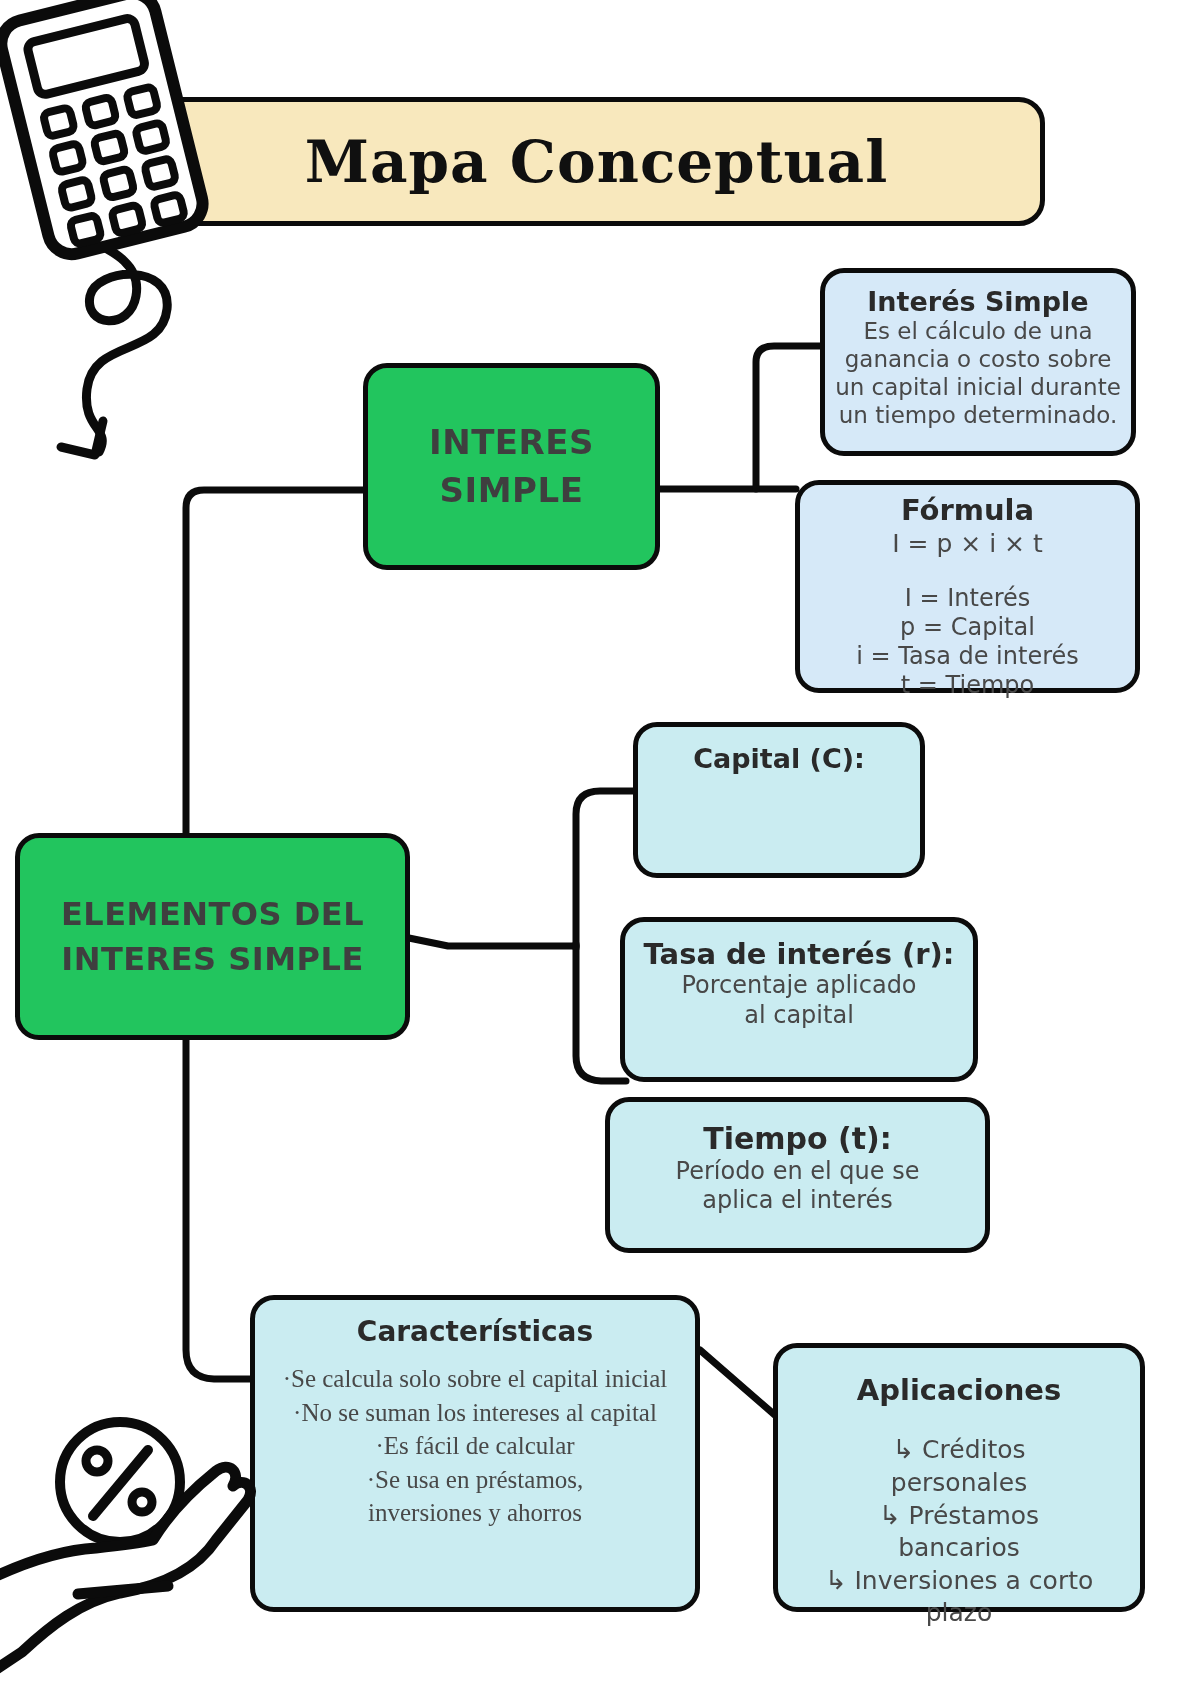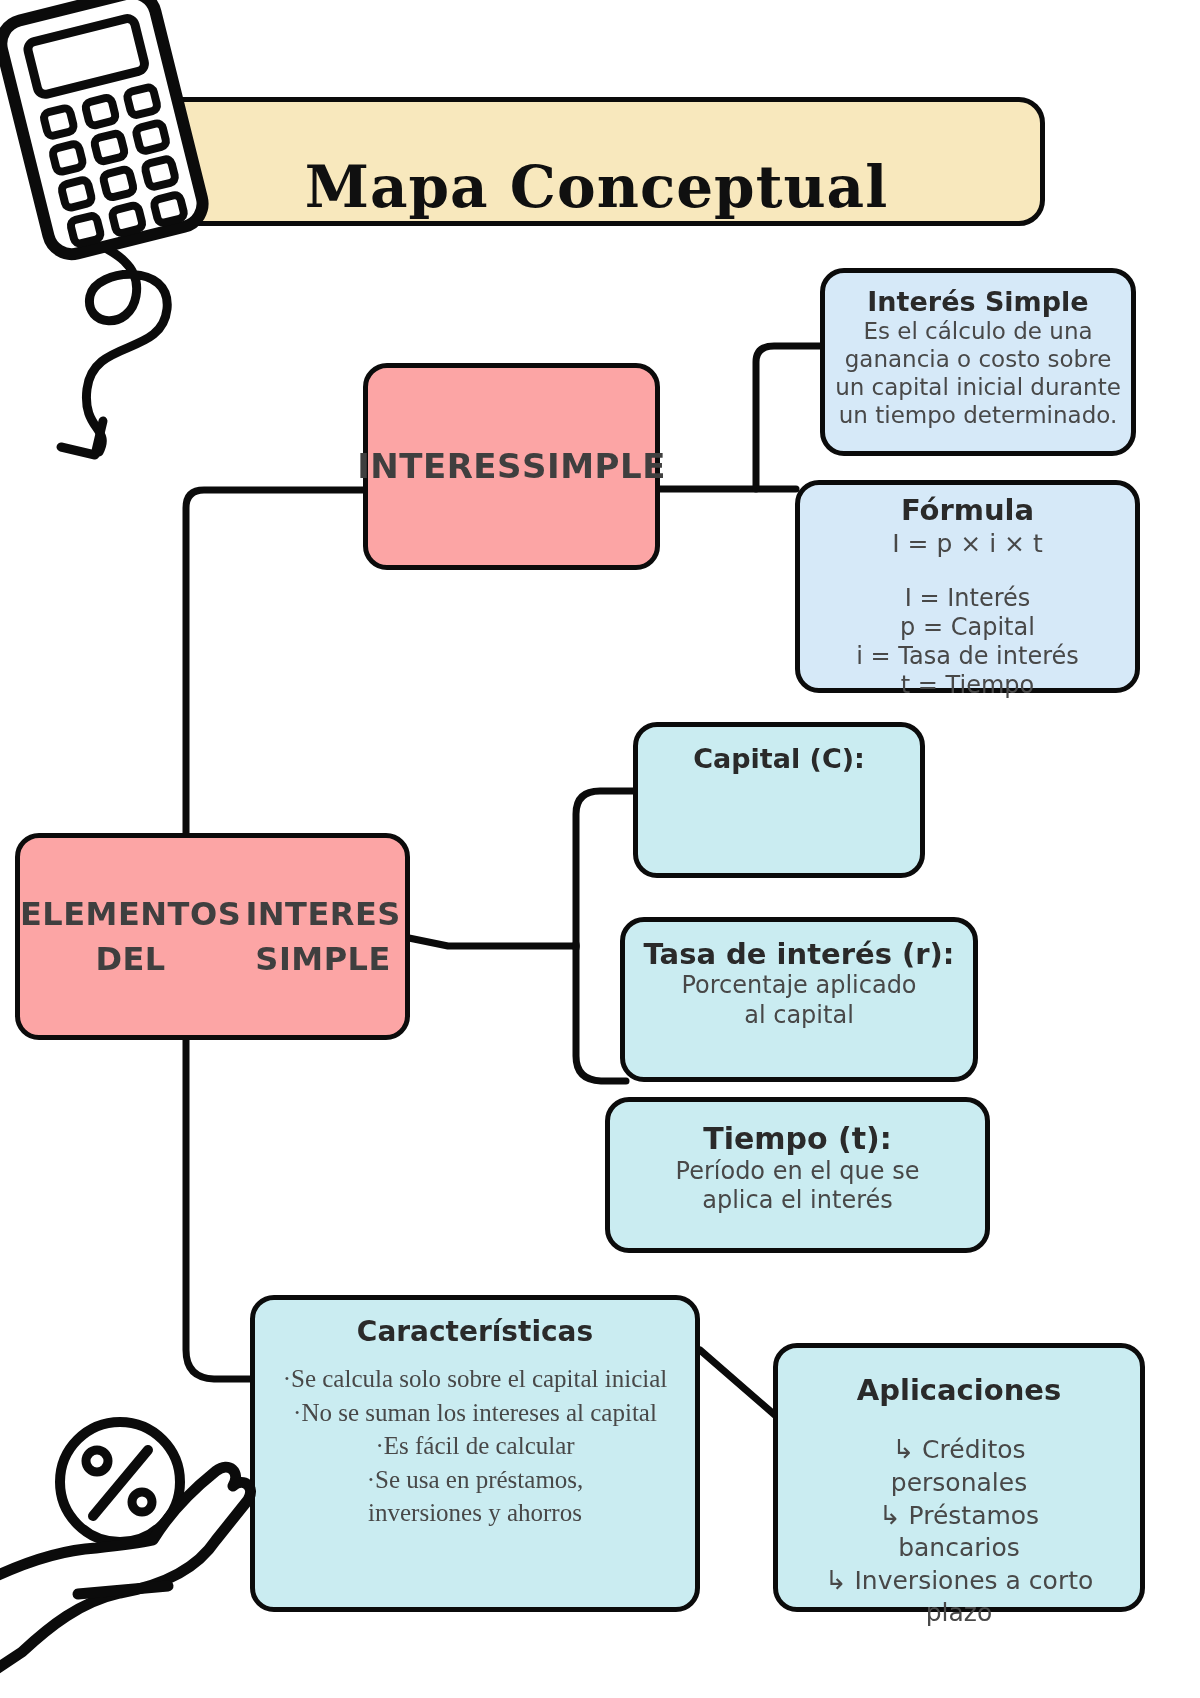--- a/index.html
+++ b/index.html
@@ -14,30 +14,30 @@
   html,body{background:#ffffff;}
   body{
     width:1200px;height:1698px;position:relative;overflow:hidden;
     font-family:"DejaVu Sans",sans-serif;
   }
   .layer{position:absolute;left:0;top:0;width:1200px;height:1698px;pointer-events:none;}
   .node{
     position:absolute;border:5px solid var(--ink);border-radius:24px;
     text-align:center;z-index:2;
   }
-  .white-node{background:#fca5a5;display:flex;align-items:center;justify-content:center;}
+  .white-node{background:#22c55e;display:flex;flex-direction:column;align-items:center;justify-content:center;}
   .blue-node{background:var(--blue);}
   .cyan-node{background:var(--cyan);}
   .node-big-label{font-weight:bold;color:#3f3f3f;font-size:34px;line-height:1.4;letter-spacing:.5px;}
   .node-title{font-weight:bold;color:var(--title);font-size:27px;line-height:1.15;}
   .node-body{color:var(--body);font-size:23px;line-height:1.22;margin:0 auto;}
   .banner{
     position:absolute;left:148px;top:97px;width:897px;height:129px;
     background:var(--cream);border:5px solid var(--ink);border-radius:26px;
-    display:flex;align-items:flex-end;justify-content:center;z-index:2;
+    display:flex;align-items:center;justify-content:center;z-index:2;
   }
   .banner h1{
     font-family:"DejaVu Serif",serif;font-weight:bold;font-size:58px;color:#101010;
     letter-spacing:1px;
   }
   
   .def{left:820px;top:268px;width:316px;height:188px;padding-top:13px;}
   .def .node-body{width:300px;}
   
   .formula{left:795px;top:480px;width:345px;height:213px;padding-top:9px;}

